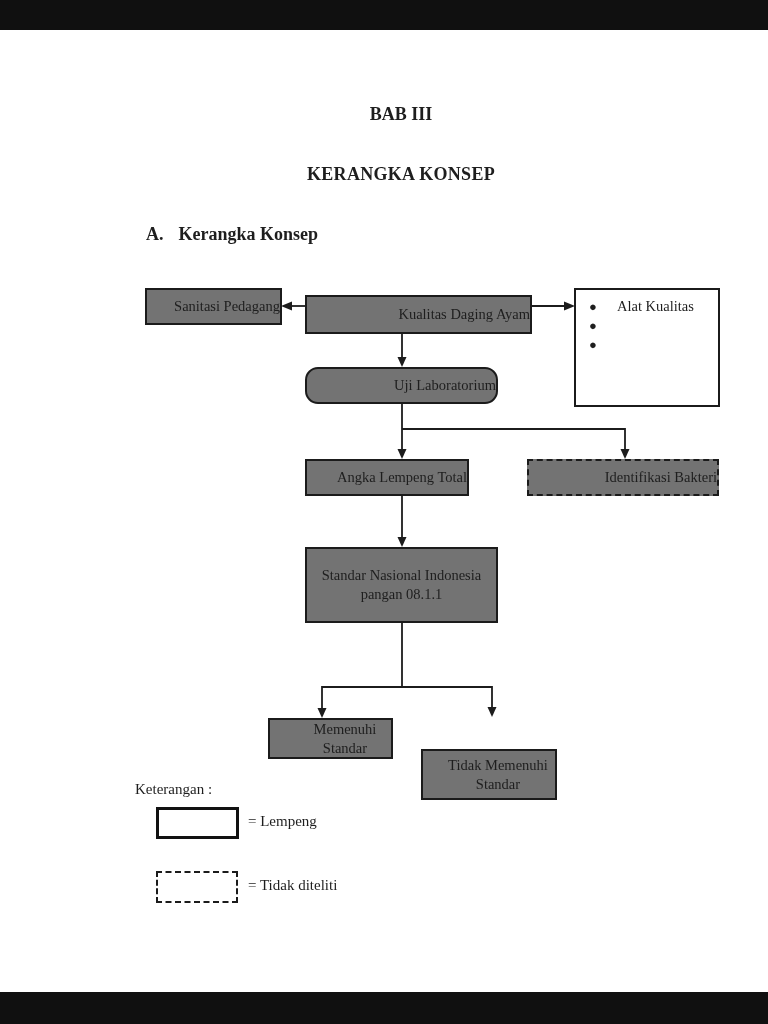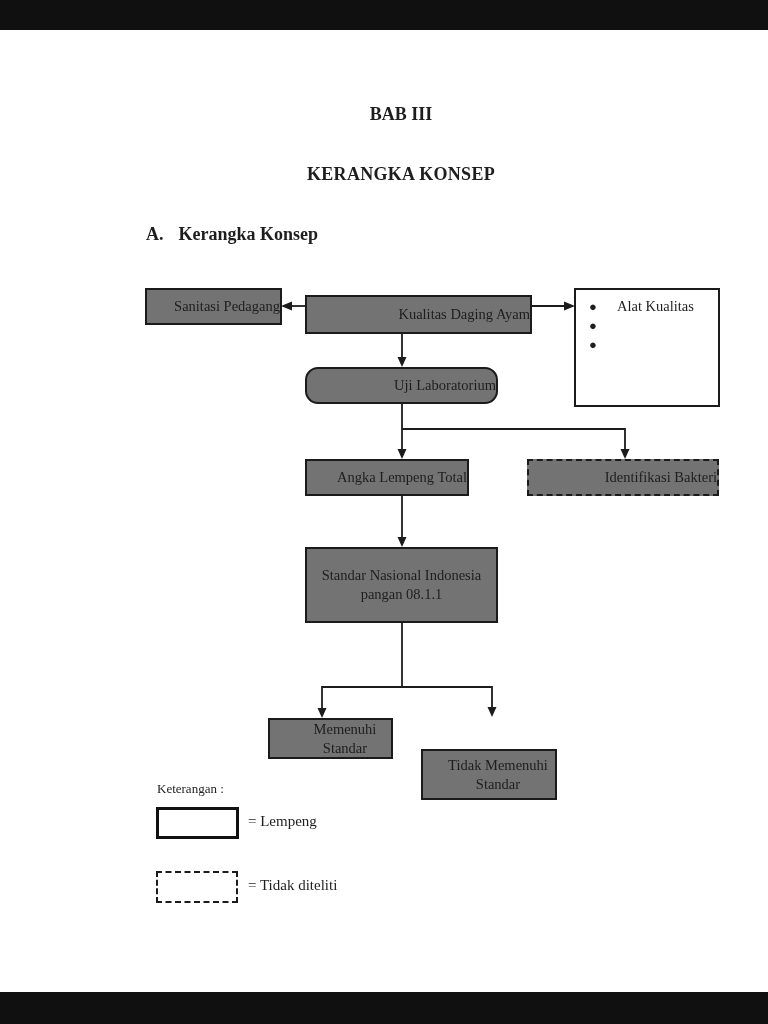--- a/index.html
+++ b/index.html
@@ -25,21 +25,21 @@
   .bullets{
     position:absolute;box-sizing:border-box;border:2px solid #1b1b1b;background:#fff;
     padding:7px 4px 0 10px;font-size:14.5px;line-height:19px;
   }
   .bullet-item{display:flex;align-items:flex-start;}
   .bullet-dot{width:28px;flex:0 0 28px;text-align:left;padding-left:3px;font-size:13px;line-height:19px;}
   .bullet-text{width:96px;}
   .wrap2-a{display:inline-block;width:92px;}
   .wrap2-b{display:inline-block;width:114px;}
   .sni-lines{width:100%;padding-top:0;}
-  .legend-title{left:157px;top:781px;font-size:13px;}
+  .legend-title{left:135px;top:781px;font-size:15px;}
   .legend-box{position:absolute;box-sizing:border-box;background:#fff;}
   .legend-solid{left:156px;top:807px;width:83px;height:32px;border:3px solid #111;}
   .legend-dashed{left:156px;top:871px;width:82px;height:32px;border:2px dashed #1b1b1b;}
   .legend-label{font-size:15px;white-space:nowrap;}
   svg.arrows{position:absolute;left:0;top:0;pointer-events:none;}
   svg .ln{stroke:#1c1c1c;stroke-width:1.8;fill:none;}
   svg .hd{fill:#1c1c1c;stroke:none;}
 </style>
 </head>
 <body>

